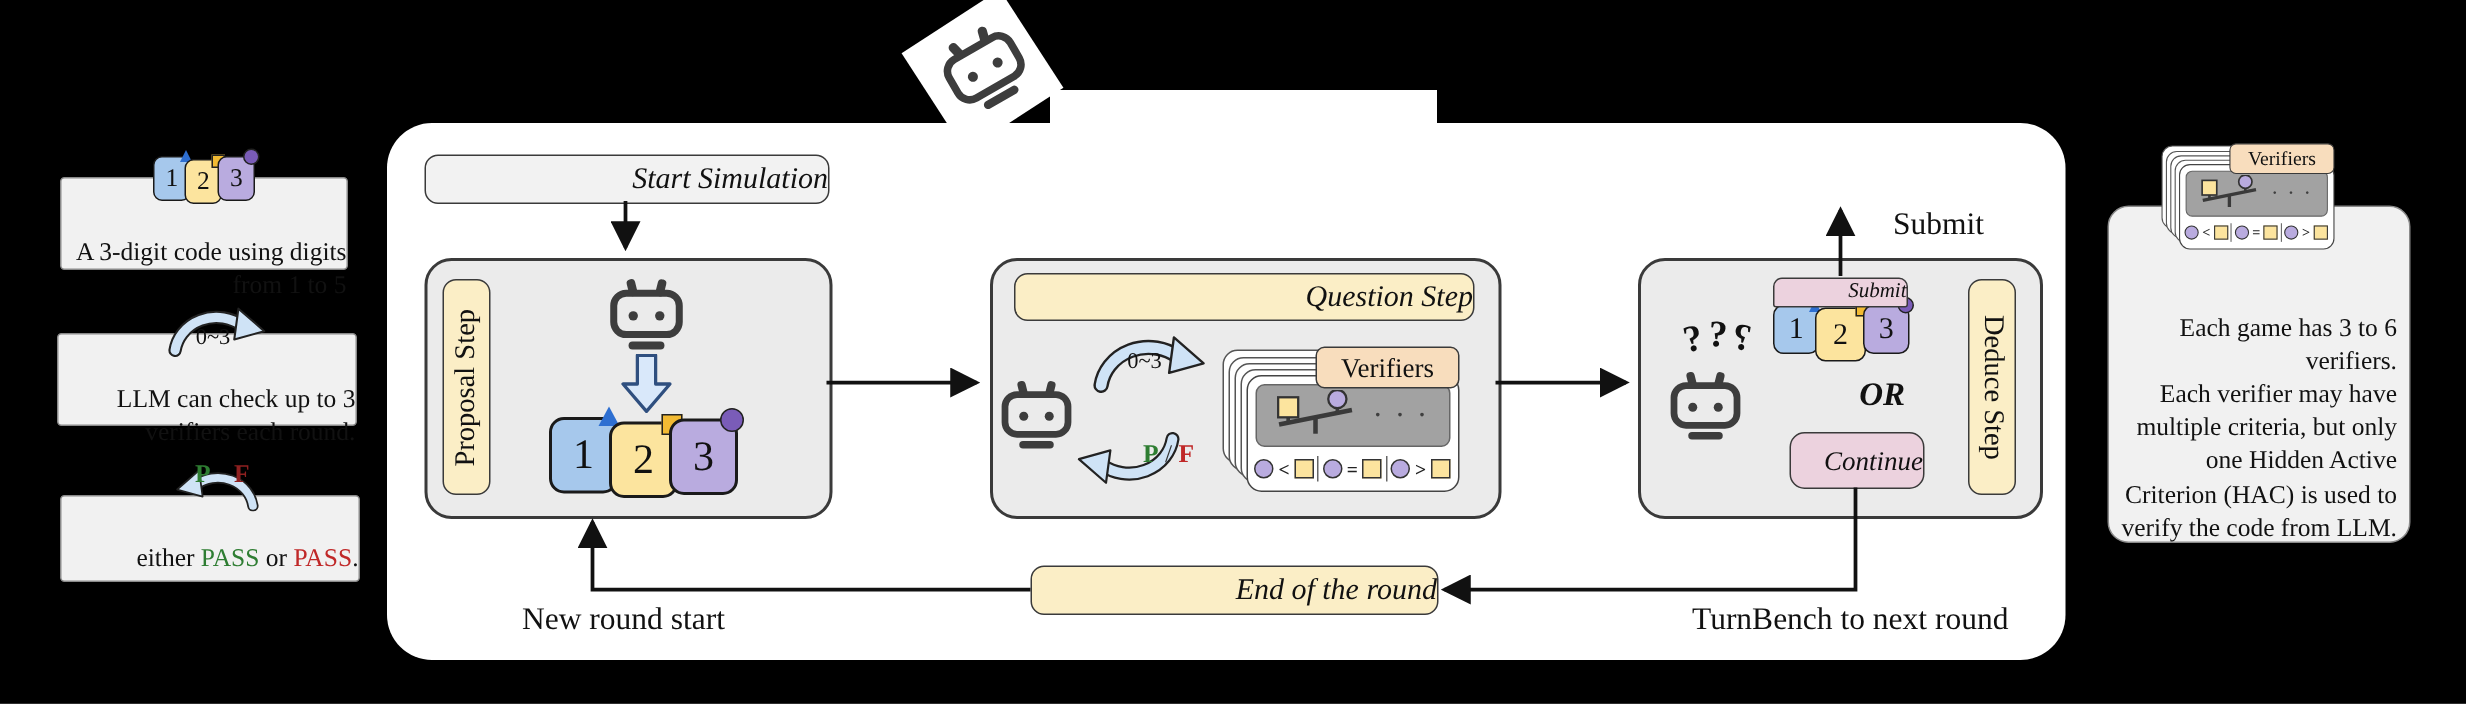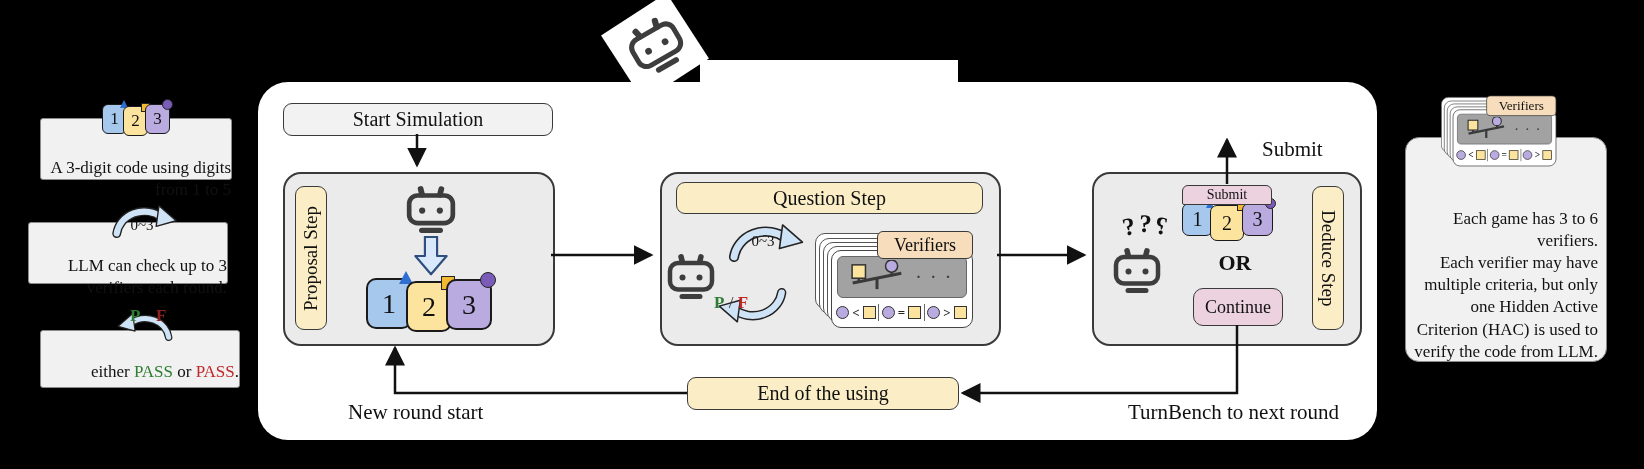--- a/index.html
+++ b/index.html
@@ -1,19 +1,19 @@
 <!DOCTYPE html>
 <html><head>
 <meta charset="utf-8">
 <style>
   html,body{margin:0;padding:0;background:#000;}
   #stage{position:relative;width:1644px;height:469px;background:#000;overflow:hidden;
          font-family:"Liberation Serif","DejaVu Serif",serif;color:#111;}
   .abs{position:absolute;}
-  .ctr{display:flex;align-items:center;justify-content:center;}
+  .ctr{display:flex;align-items:center;justify-content:flex-end;font-style:italic;}
 
   
   .main-panel{left:258px;top:82px;width:1119px;height:358px;background:#fff;border-radius:30px;}
 
   
   .gbox{background:#f2f2f2;border:1.5px solid #3a3a3a;border-radius:9px;font-size:20px;}
   .ybox{background:#fbeec6;border:1.5px solid #3a3a3a;border-radius:9px;font-size:20px;}
   .steppanel{background:#ebebeb;border:2px solid #3a3a3a;border-radius:18px;}
   .vlabel{background:#fbeec6;border:1.5px solid #3a3a3a;border-radius:9px;font-size:19px;
           writing-mode:vertical-rl;text-orientation:mixed;display:flex;align-items:center;justify-content:center;}
@@ -117,21 +117,21 @@
     <div class="dcard mini c-yel" style="left:21px;top:5px">
         <span>2</span>
         <span class="shape-sq" style="right:-3px;top:-4px"></span>
       </div>
     <div class="dcard mini c-pur" style="left:43px;top:3px">
         <span>3</span>
         <span class="shape-ci" style="right:-4px;top:-6px"></span>
       </div>
   </div>
 
-  <div class="abs note" style="left:28px;top:222px;width:200px;height:62px;padding-top:10px;box-sizing:border-box">
+  <div class="abs note" style="left:38px;top:222px;width:200px;height:62px;padding-top:10px;box-sizing:border-box">
     <span>LLM can check up to 3
 verifiers each round.</span>
   </div>
   <svg class="arc" viewBox="0 0 120 72" style="left:92px;top:198px;width:105px;height:40px">
       <use href="#arcarrow"></use>
     </svg>
   <div class="abs" style="left:112px;top:217px;width:60px;text-align:center;font-size:15px">0~3</div>
 
   <div class="abs note" style="left:40px;top:330px;width:200px;height:58px;padding-top:8px;box-sizing:border-box">
     <div><span>either </span><span class="pass">PASS</span><span> or </span><span class="fail">PASS</span><span>.</span></div>
@@ -177,21 +177,21 @@
   <svg class="abs" viewBox="0 0 100 96" style="left:666px;top:252px;width:50px;height:48px">
       <use href="#robot"></use>
     </svg>
   <svg class="arc" viewBox="0 0 120 72" style="left:716px;top:216px;width:100px;height:46px">
       <use href="#arcarrow"></use>
     </svg>
   <div class="abs" style="left:736px;top:233px;width:54px;text-align:center;font-size:15px">0~3</div>
   <svg class="arc" viewBox="0 0 120 72" style="left:700px;top:288px;width:105px;height:42px;transform:rotate(180deg)">
       <use href="#arcarrow"></use>
     </svg>
-  <div class="abs pf" style="left:714px;top:293px"><span class="pass">P</span><span style="color:#333;font-weight:normal"> / </span><span class="fail">F</span></div>
+  <div class="abs pf" style="left:762px;top:293px"><span class="pass">P</span><span style="color:#333;font-weight:normal"> / </span><span class="fail">F</span></div>
 
   <div class="stack" style="left:815px;top:233px">
     <div class="stackcard" style="left:0;top:0"></div>
     <div class="stackcard" style="left:4px;top:5px"></div>
     <div class="stackcard" style="left:8px;top:9px"></div>
     <div class="stackcard" style="left:12px;top:13px"></div>
     <div class="stackcard front" style="left:16px;top:17px">
       <div class="graypanel">
         <svg viewBox="0 0 100 56" style="width:62px;height:34px;margin-left:8px">
             <use href="#seesaw"></use>
@@ -255,21 +255,21 @@
   </div>
 
   <div class="abs ctr" style="left:1200px;top:250px;width:70px;font-size:22px;font-weight:bold">
     <span>OR</span>
   </div>
   <div class="abs ctr" style="left:1193px;top:288px;width:88px;height:36px;background:#ecd2de;border:1.5px solid #3a3a3a;border-radius:10px;font-size:18px">
     <span>Continue</span>
   </div>
 
   <div class="abs ybox ctr" style="left:687px;top:377px;width:270px;height:31px">
-    <span>End of the using</span>
+    <span>End of the round</span>
   </div>
   <div class="abs small-label" style="left:348px;top:400px">New round start</div>
   <div class="abs small-label" style="left:1128px;top:400px">TurnBench to next round</div>
 
   <div class="abs note" style="left:1405px;top:137px;width:202px;height:225px;border-radius:14px;padding:48px 8px 0 8px;box-sizing:border-box">
     <span>Each game has 3 to 6
 verifiers.
 Each verifier may have multiple criteria, but only one Hidden Active Criterion (HAC) is used to verify the code from LLM.</span>
   </div>
   <div class="abs" style="left:1441px;top:97px;width:158px;height:96px;transform:scale(0.73);transform-origin:top left">

